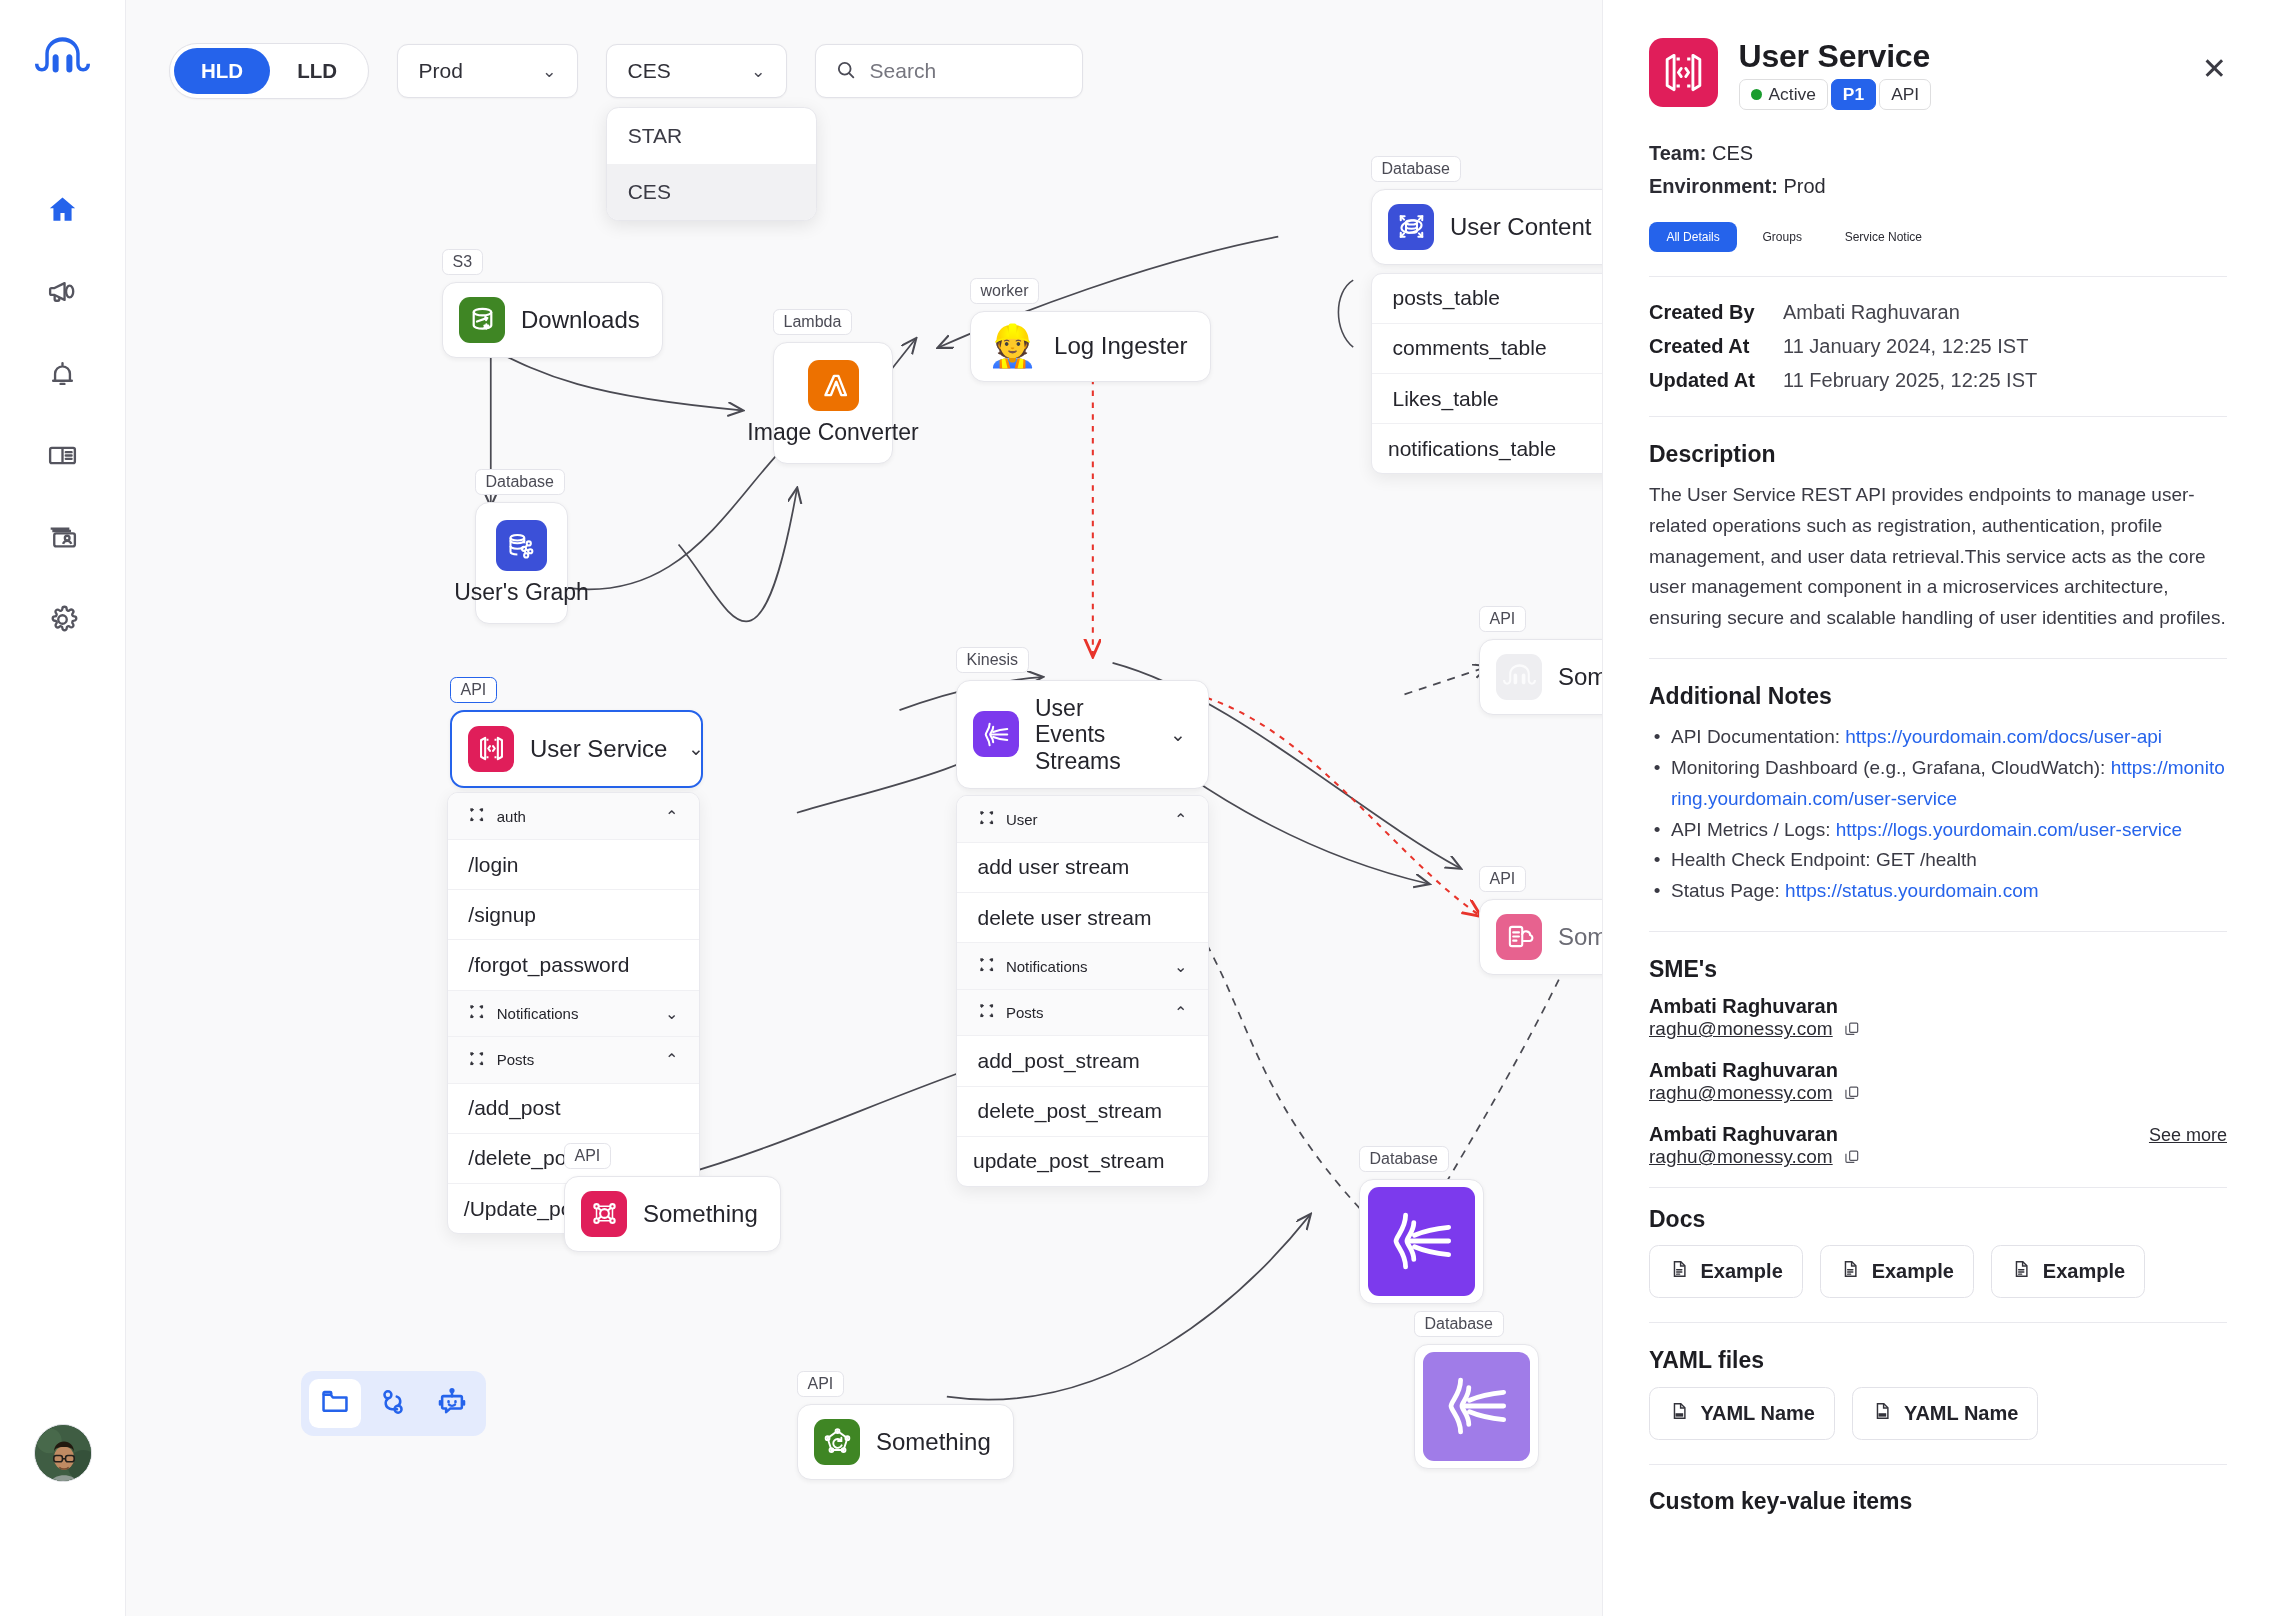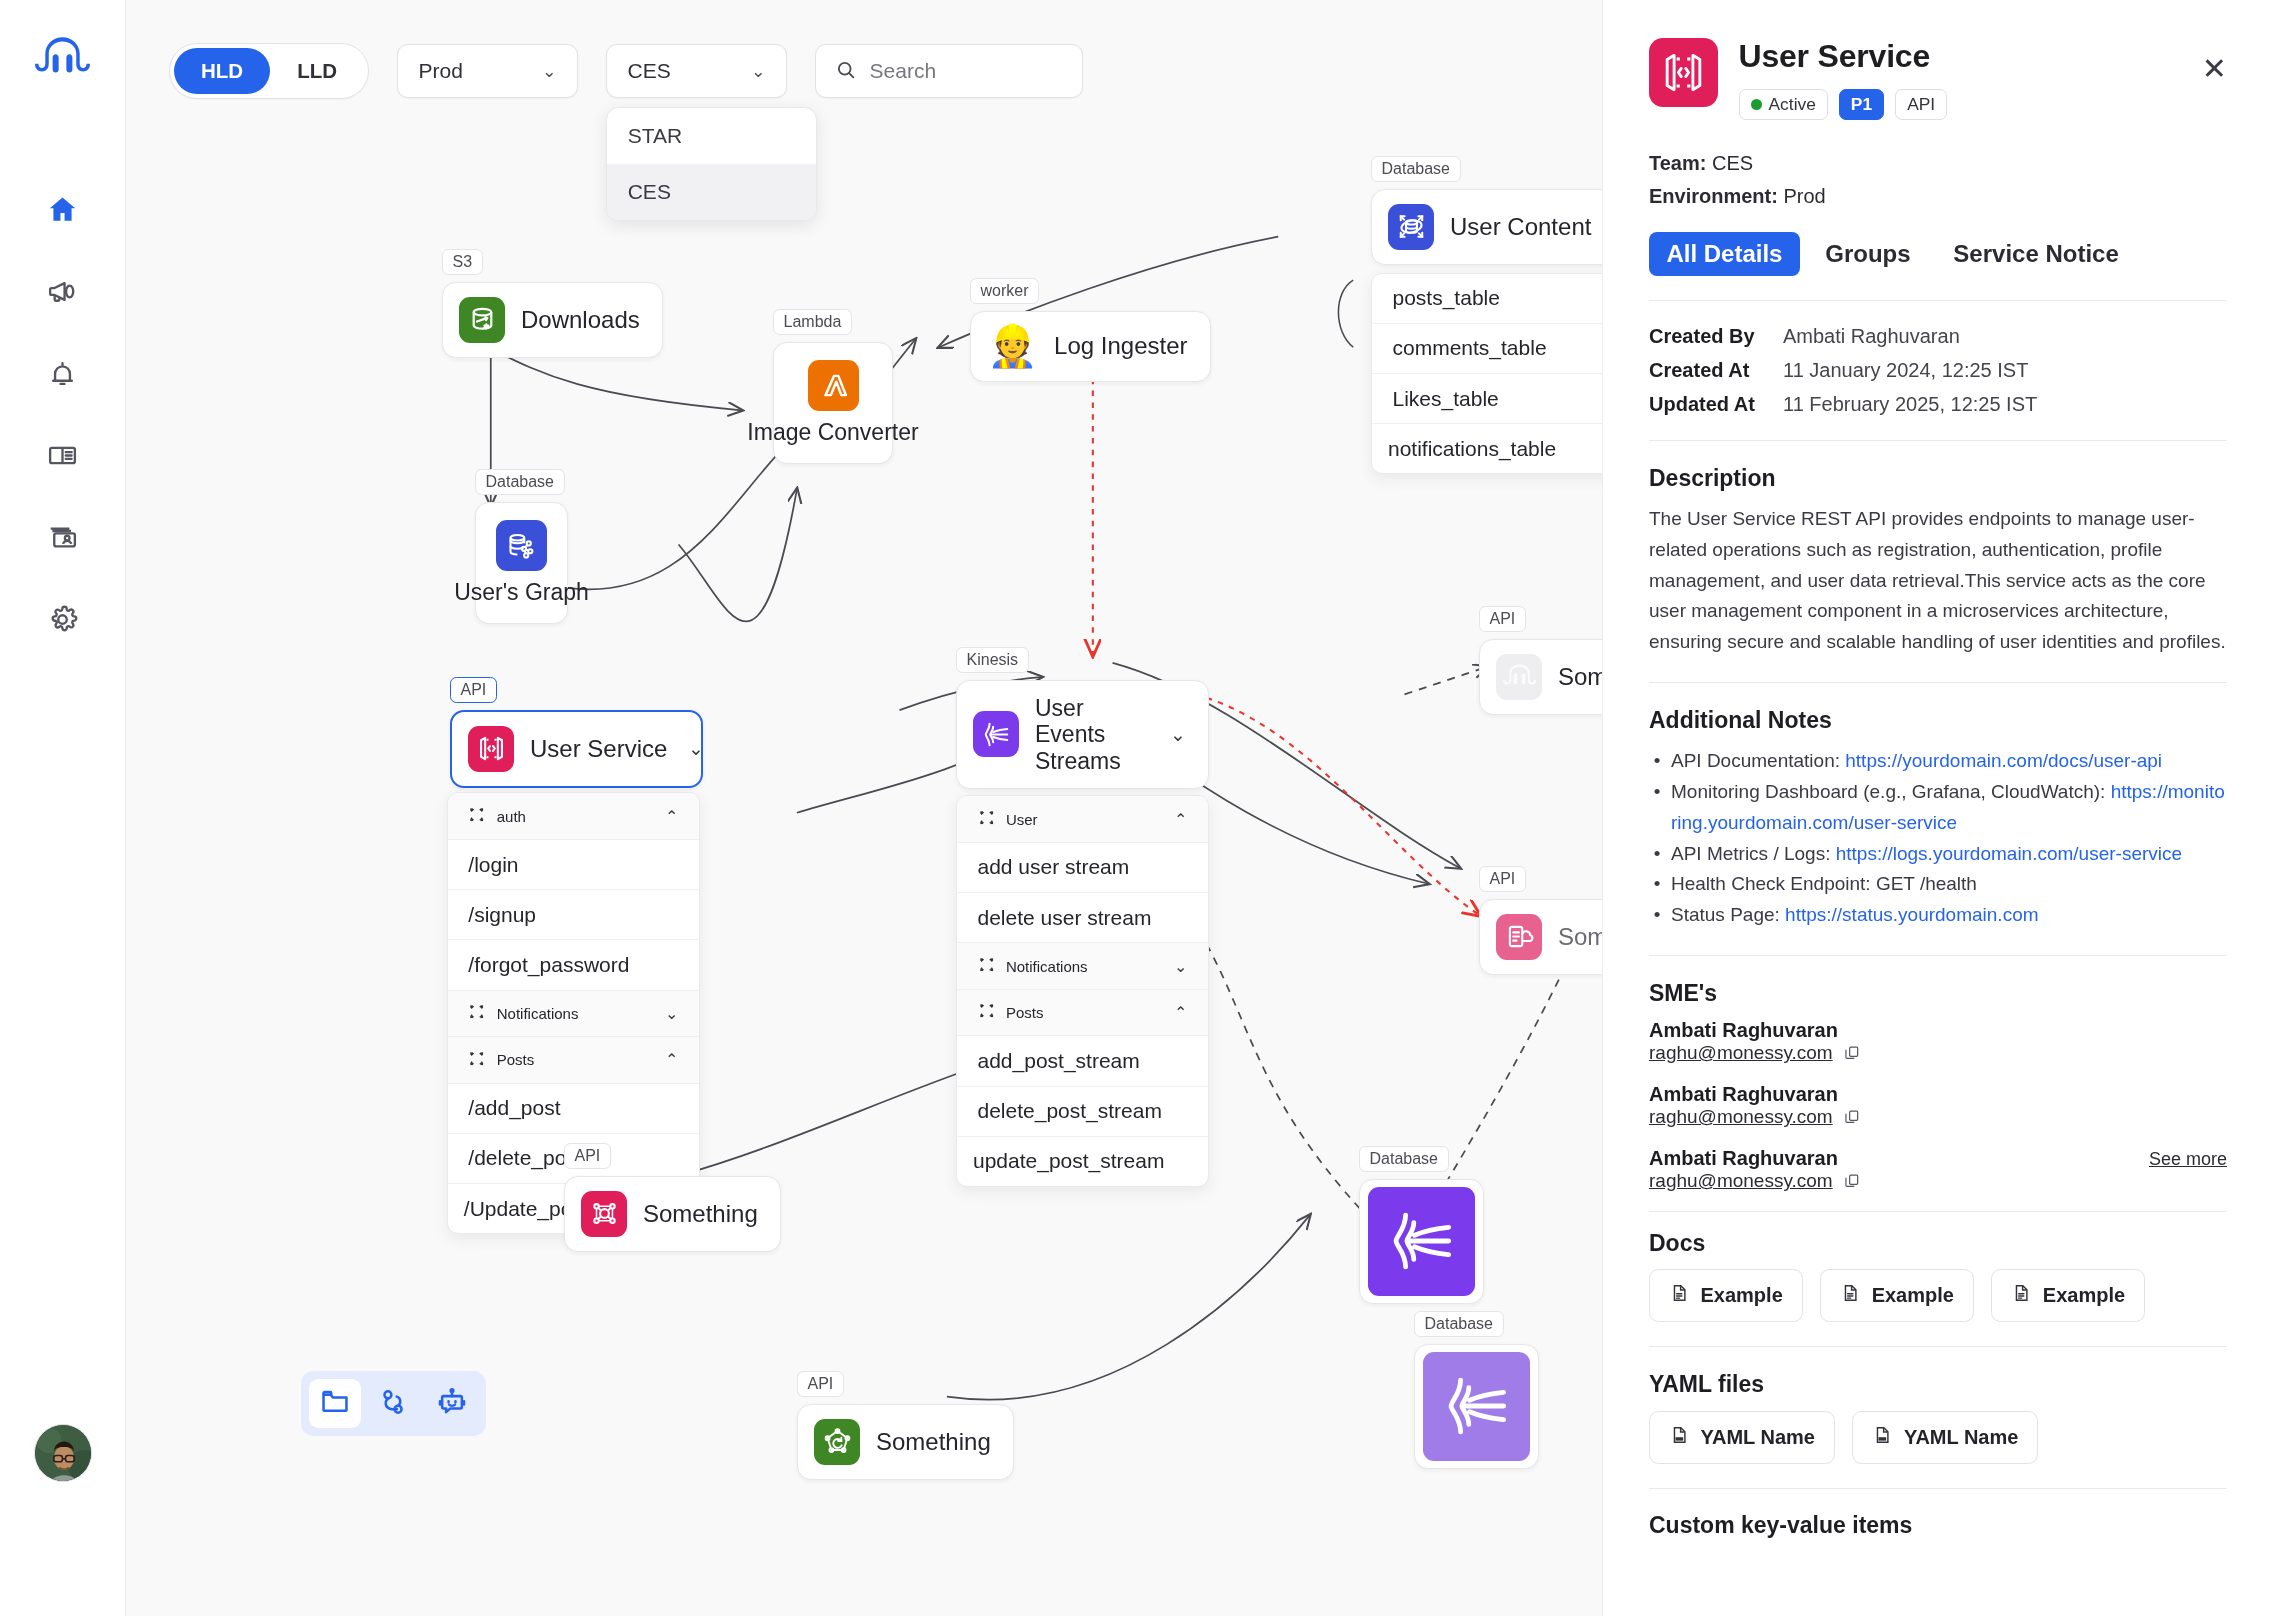--- a/index.html
+++ b/index.html
@@ -160,37 +160,37 @@
     overflow: hidden; position: relative;
     flex: 0 0 671px;
   }
   .p-head { display: flex; align-items: flex-start; gap: 20.5px; }
   .p-icon {
     width: 69px; height: 69px; border-radius: 14px; background: #e01e5a;
     display: flex; align-items: center; justify-content: center; flex: 0 0 69px;
   }
   .p-icon svg { width: 49px; height: 49px; }
   .p-title { font-size: 32px; font-weight: 700; color: #1d1d22; letter-spacing: -0.2px;}
-  .p-chips { display: flex; gap: 11px; margin-top: 14px; }
+  .p-chips { display: flex; gap: 3px; margin-top: 4px; }
   .chip {
     border: 0.8px solid #dededf; border-radius: 7px; font-size: 17.4px;
     color: #33333b; padding: 4px 11px; display: flex; align-items: center; gap: 7px;
     background:#fff;
   }
   .chip .dot { width: 11px; height: 11px; border-radius: 50%; background: #1a9c2e; }
   .chip.blue { background: #2563eb; color: #fff; border-color: #2563eb; font-weight: 700;}
   .p-close {
     position: absolute; top: 54px; right: 46px; font-size: 30px; color: #3b3b44;
     cursor: pointer; line-height: 1; font-weight: 300;
   }
   .p-meta { margin-top: 27px; font-size: 20px; color: #2b2b33; line-height: 1.65; }
   .p-meta b { font-weight: 700; }
   .p-tabs { display: flex; gap: 8px; margin-top: 19px; align-items: center;}
   .p-tab {
-    font-size: 24px; font-weight: 700; color: #2b2b33;
+    font-size: 12px; font-weight: 400; color: #2b2b33;
     padding: 8px 17.4px; border-radius: 8px; cursor: pointer;
   }
   .p-tab.active { background: #2563eb; color: #fff; }
   .hr { height: 0.8px; background: #e9e9ee; margin: 24px 0; }
   .kv { display: grid; grid-template-columns: 134px 1fr; row-gap: 11px; font-size: 20px; }
   .kv .k { font-weight: 700; color: #1d1d22; }
   .kv .v { color: #44444d; }
   .sec-h { font-size: 23px; font-weight: 700; color: #1d1d22; margin-bottom: 12.6px; }
   .desc { font-size: 19px; color: #3a3a44; line-height: 1.62; }
   .notes { list-style: none; font-size: 19px; color: #3a3a44; line-height: 1.62; }

